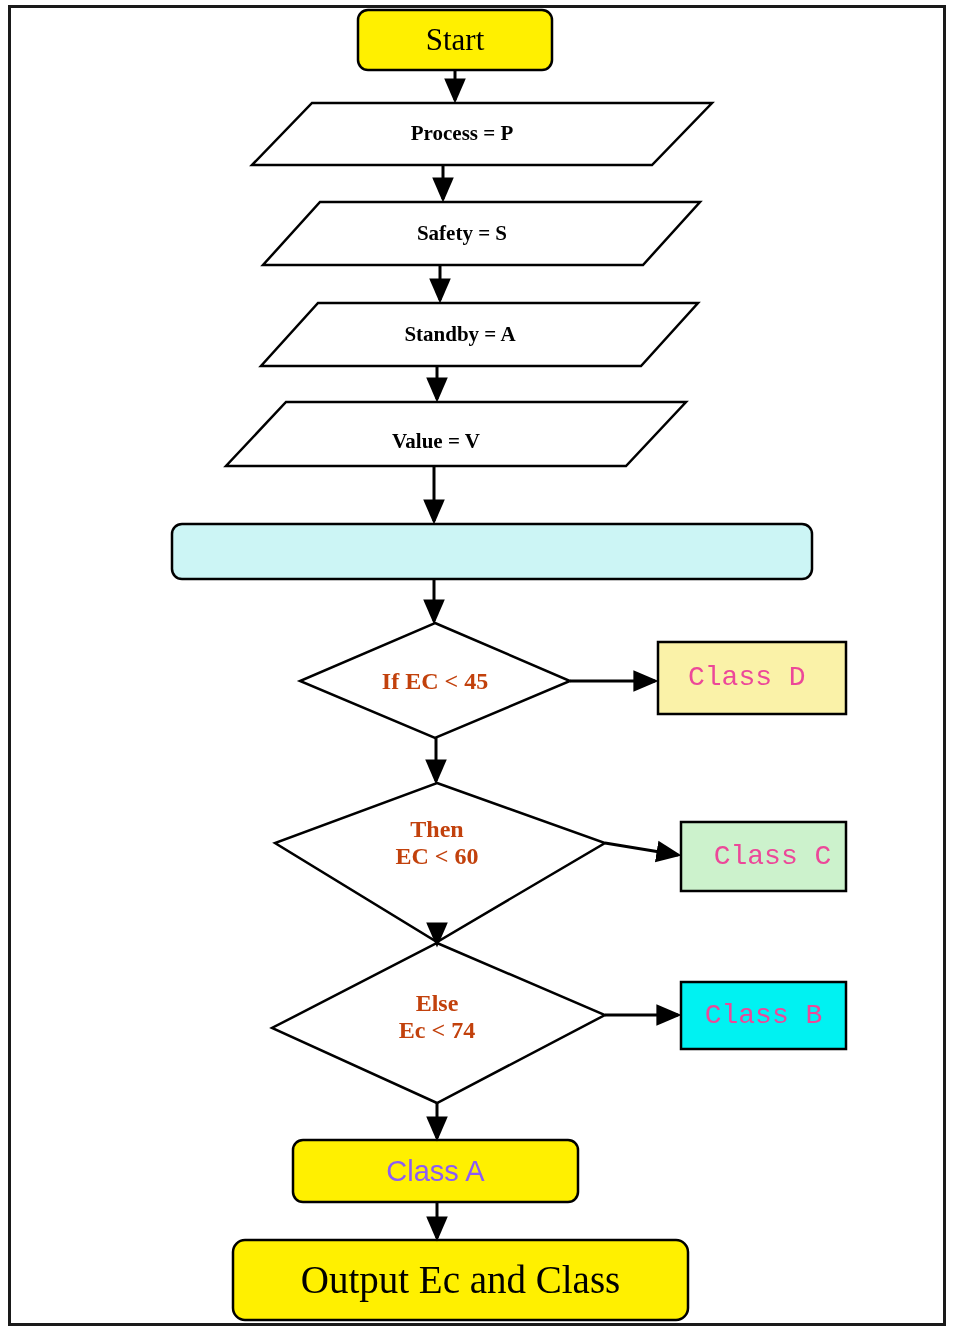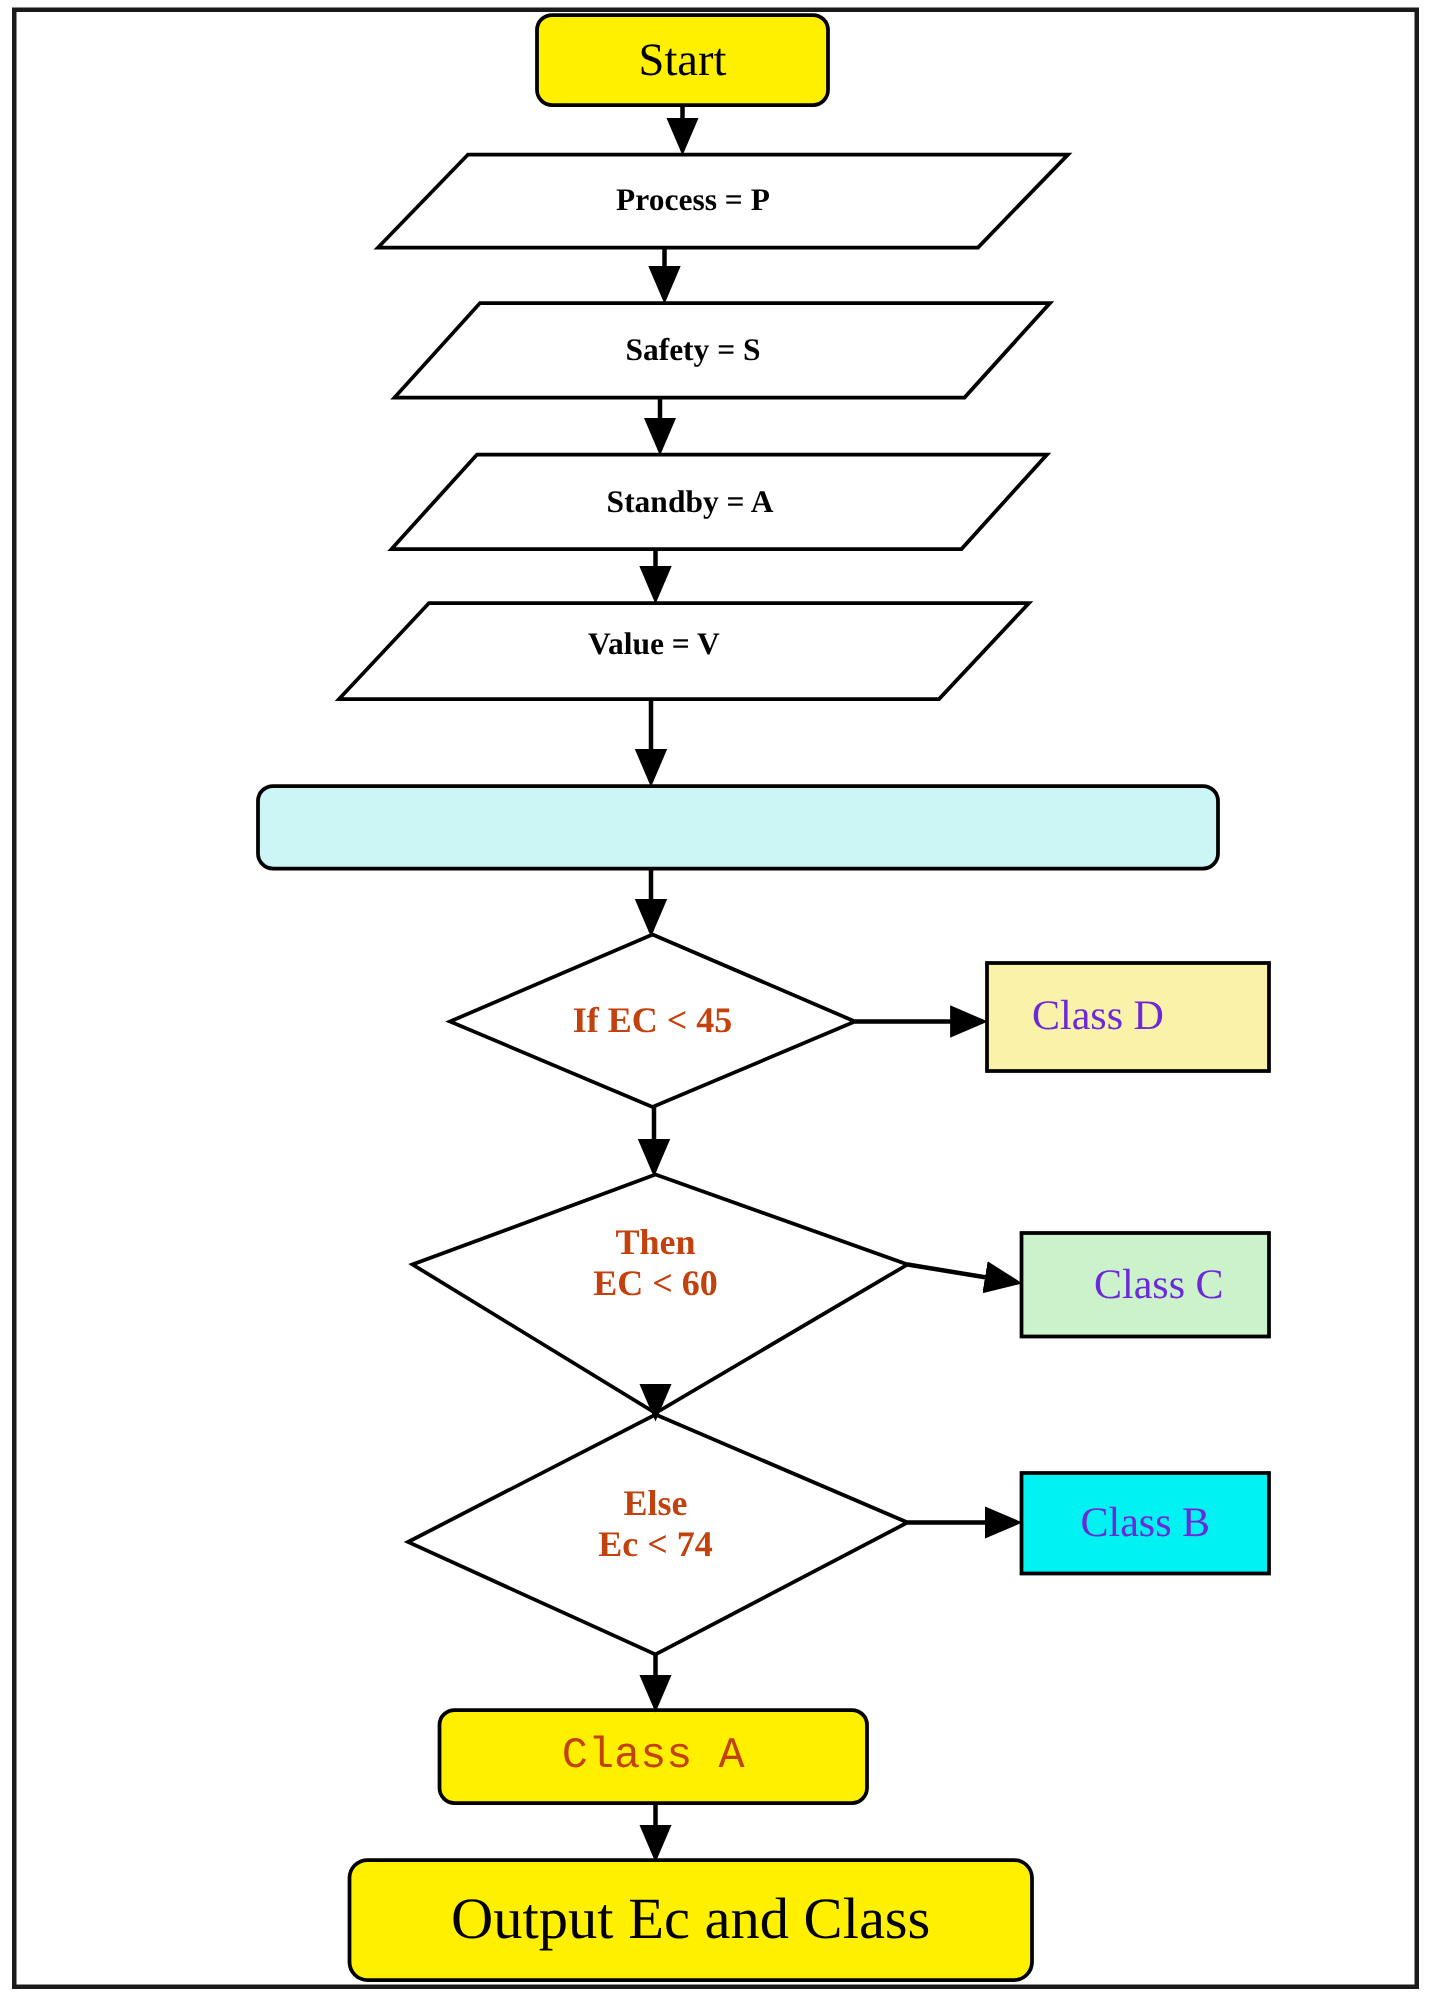--- a/index.html
+++ b/index.html
@@ -64,27 +64,27 @@
     font-family: "Liberation Serif", serif;
   }
   .lbl-decision {
     font-size: 24px;
     font-weight: bold;
     color: #c2410c;
     font-family: "Liberation Serif", serif;
   }
   .lbl-class {
     font-size: 28px;
-    color: #6d28d9;
-    font-family: Liberation Serif, serif;
+    color: #ec4899;
+    font-family: Liberation Mono, monospace;
   }
   .lbl-classA {
     font-size: 29px;
-    color: #c2410c;
-    font-family: Liberation Mono, monospace;
+    color: #8b5cf6;
+    font-family: Liberation Sans, sans-serif;
   }
   .lbl-output {
     font-size: 39px;
     color: #000000;
     font-family: "Liberation Serif", serif;
   }
 </style>
 </head>
 <body>
 
@@ -144,21 +144,21 @@
   </svg>
 
   <div class="node-label lbl-start" style="left:358px; top:10px; width:194px; height:60px;">Start</div>
 
   <div class="node-label lbl-io" style="left:262px; top:103px; width:400px; height:62px;">Process = P</div>
 
   <div class="node-label lbl-io" style="left:272px; top:202px; width:380px; height:63px;text-align:center;">Safety = S</div>
 
   <div class="node-label lbl-io" style="left:270px; top:303px; width:380px; height:63px;">Standby = A</div>
 
-  <div class="node-label lbl-io" style="left:236px; top:402px; width:400px; height:56px;">Value = V</div>
+  <div class="node-label lbl-io" style="left:236px; top:414px; width:400px; height:56px;">Value = V</div>
 
 
   <div class="node-label lbl-decision" style="left:335px; top:653px; width:200px; height:56px;">If EC &lt; 45</div>
 
   <div class="node-label lbl-decision" style="left:337px; top:810px; width:200px; height:66px;">Then
 EC &lt; 60</div>
 
   <div class="node-label lbl-decision" style="left:337px; top:984px; width:200px; height:66px;">Else
 Ec &lt; 74</div>
 

